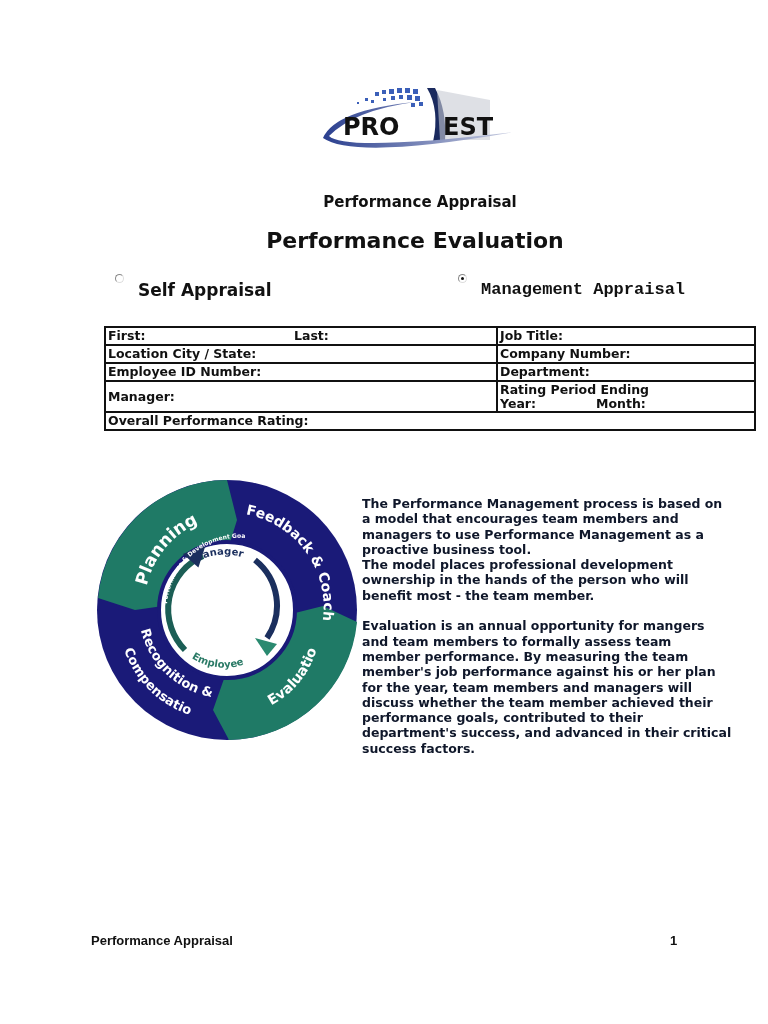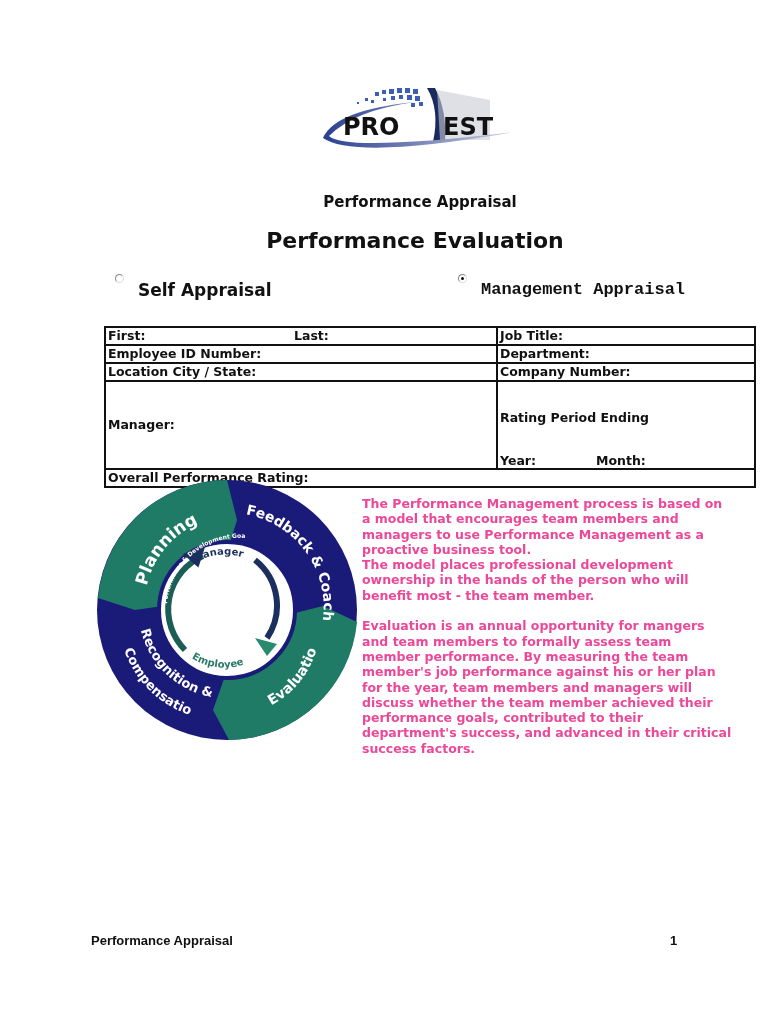--- a/index.html
+++ b/index.html
@@ -21,28 +21,28 @@
   .radio-self { left: 115px; top: 280px; }
   .radio-mgmt { left: 458px; top: 280px; font-family: Liberation Mono, monospace; }
 
   table.info { position: absolute; left: 104px; top: 326px; width: 652px; border-collapse: collapse;
     border: 2px solid #111; font-weight: bold; font-size: 12.5px; }
   table.info td { border: 2px solid #111; padding: 0 2px; height: 18px; vertical-align: middle; line-height: 14px; }
   table.info td.left { width: 392px; }
   table.info tr.tall td { height: 31px; }
   .split { display: flex; }
   .split span:first-child { width: 186px; }
-  .two-line span { display: block; margin-top: 29px; }
+  .two-line span { display: block; }
   .month-year { display: flex; }
   .month-year span:first-child { width: 96px; }
 
   .diagram { position: absolute; left: 95px; top: 478px; width: 265px; height: 265px; }
 
   .body-text { position: absolute; left: 362px; top: 496px; width: 370px; font-weight: bold;
-    font-size: 12.5px; line-height: 15.3px; color: #ec4899; }
+    font-size: 12.5px; line-height: 15.3px; color: #0f172a; }
   .body-text p { margin-bottom: 15.3px; }
 
   .footer-left { position: absolute; left: 91px; top: 933px; font-family: "Liberation Sans", sans-serif;
     font-weight: bold; font-size: 13px; }
   .footer-right { position: absolute; left: 670px; top: 933px; font-family: "Liberation Sans", sans-serif;
     font-weight: bold; font-size: 13px; }
 </style>
 </head>
 <body>
 
@@ -98,26 +98,26 @@
       <tr>
     <td class="left">
       <div class="split">
         <span>First:</span>
         <span>Last:</span>
       </div>
     </td>
     <td><span>Job Title:</span></td>
   </tr>
   <tr>
+    <td class="left"><span>Location City / State:</span></td>
+    <td><span>Company Number:</span></td>
+  </tr>
+  <tr>
     <td class="left"><span>Employee ID Number:</span></td>
     <td><span>Department:</span></td>
-  </tr>
-  <tr>
-    <td class="left"><span>Location City / State:</span></td>
-    <td><span>Company Number:</span></td>
   </tr>
   <tr class="tall">
     <td class="left"><span>Manager:</span></td>
     <td>
       <div class="two-line">
         <span>Rating Period Ending</span>
         <div class="month-year">
           <span>Year:</span>
           <span>Month:</span>
         </div>

